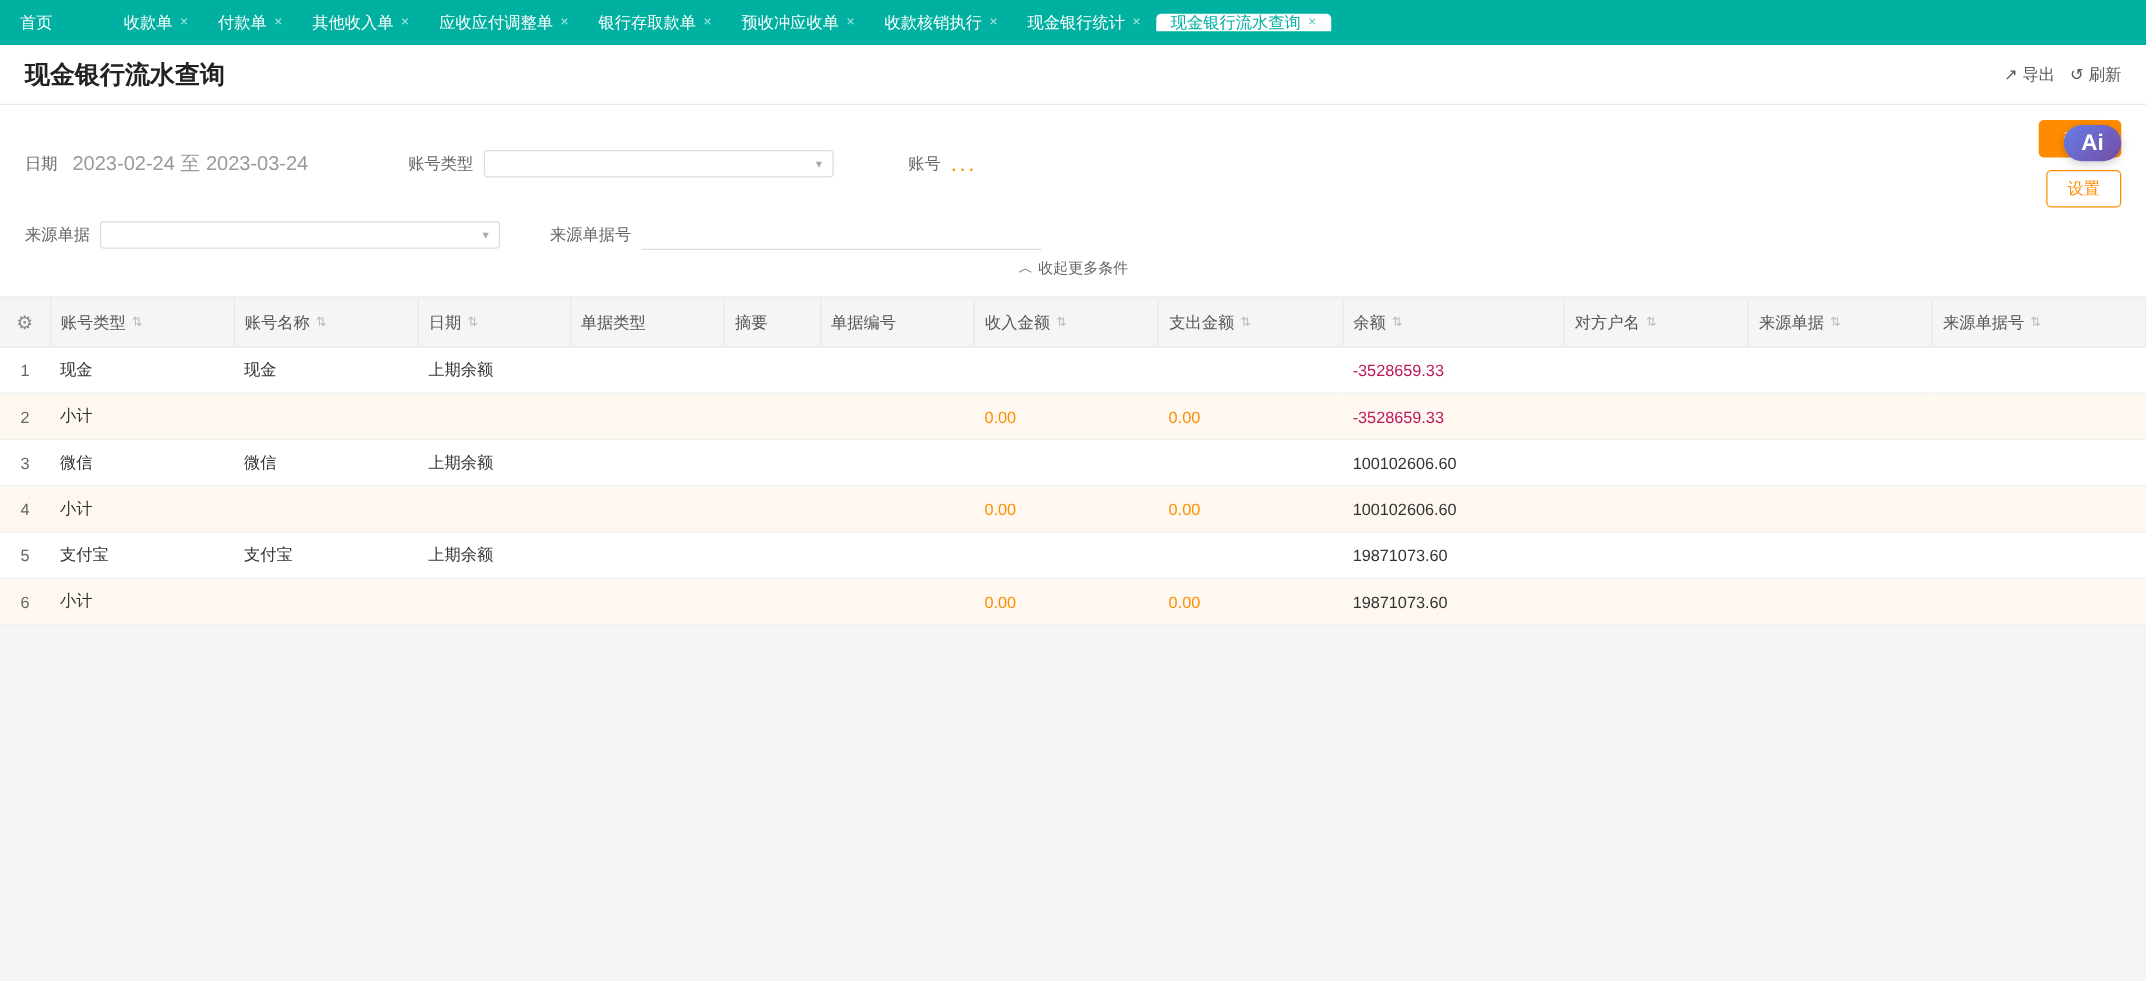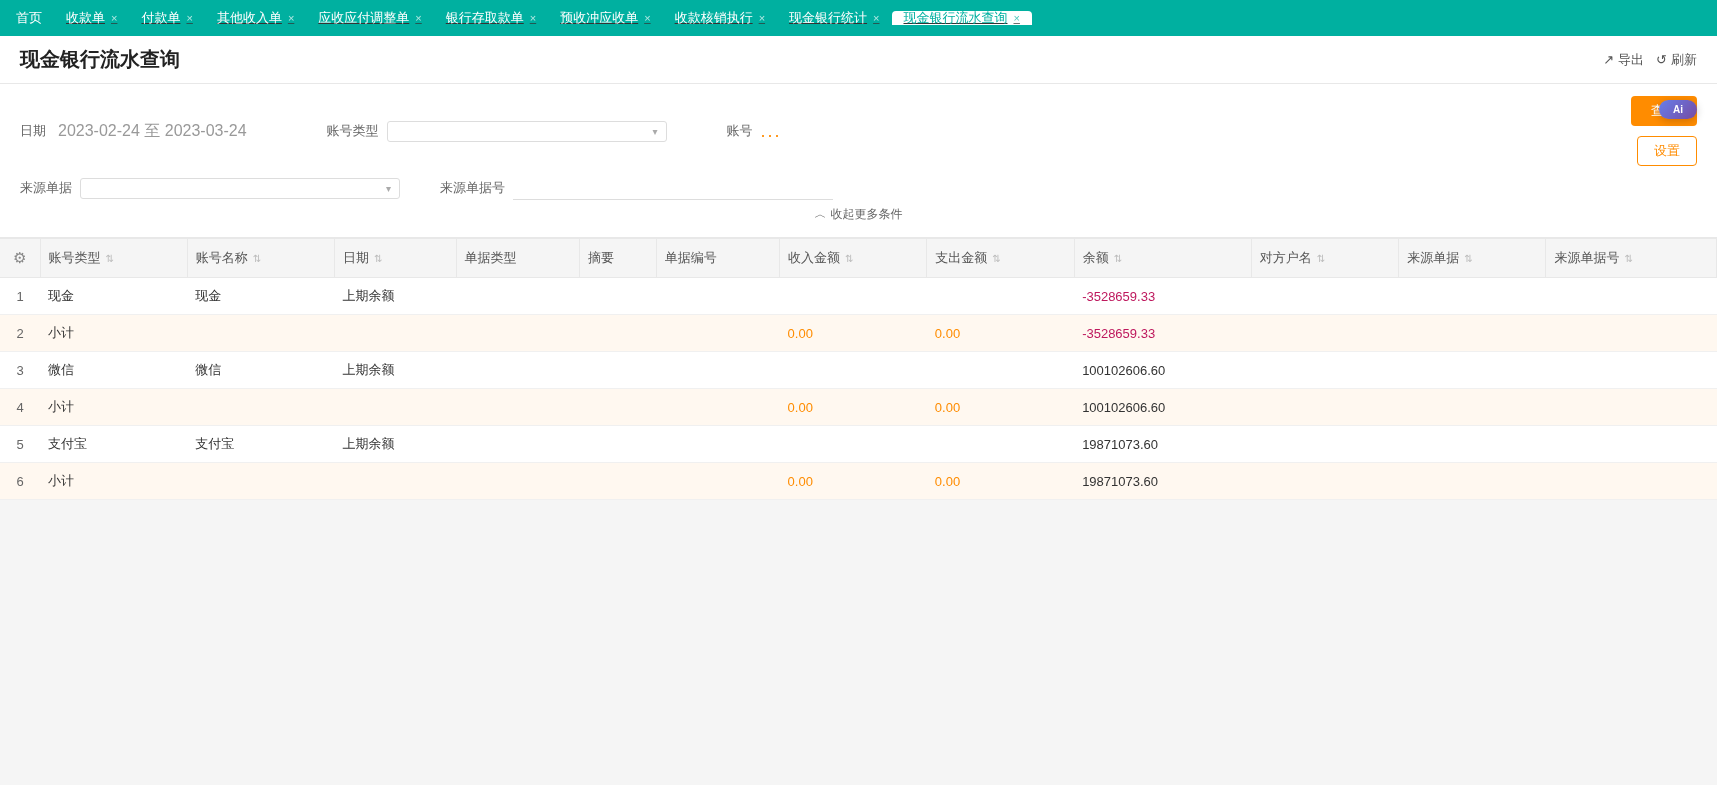--- a/index.html
+++ b/index.html
@@ -6,20 +6,21 @@
     body { font-family: "Microsoft YaHei", "PingFang SC", sans-serif; font-size: 13px; background: #f5f5f5; color: #333; }
 
     
     .top-nav {
       background: #00b0a0;
       display: flex;
       align-items: center;
       height: 36px;
       padding: 11px 4px;
       overflow: hidden;
+      gap: 33px;
     }
     .nav-item {
       color: #fff;
       padding: 0 12px;
       height: 100%;
       display: flex;
       align-items: center;
       cursor: pointer;
       white-space: nowrap;
       font-size: 13px;
@@ -237,32 +238,32 @@
 
     
     .ai-badge {
       position: fixed;
       right: 20px;
       top: 100px;
       background: linear-gradient(135deg, #667eea 0%, #764ba2 100%);
       color: #fff;
       border-radius: 20px;
       padding: 4px 14px;
-      font-size: 10px;
+      font-size: 18px;
       font-weight: bold;
       cursor: pointer;
       box-shadow: 0 2px 8px rgba(0,0,0,0.2);
     }
   </style>
 </head>
 <body>
 
 <div class="top-nav">
   <div class="nav-home">首页</div>
-  <div id="nav-tabs-container" style="display:flex;height:100%;align-items:flex-start;text-decoration:underline;">
+  <div id="nav-tabs-container" style="display:flex;height:100%;align-items:flex-start;">
       <div class="nav-item">收款单<span class="close-x">×</span></div>
       <div class="nav-item">付款单<span class="close-x">×</span></div>
       <div class="nav-item">其他收入单<span class="close-x">×</span></div>
       <div class="nav-item">应收应付调整单<span class="close-x">×</span></div>
       <div class="nav-item">银行存取款单<span class="close-x">×</span></div>
       <div class="nav-item">预收冲应收单<span class="close-x">×</span></div>
       <div class="nav-item">收款核销执行<span class="close-x">×</span></div>
       <div class="nav-item">现金银行统计<span class="close-x">×</span></div>
       <div class="nav-item active">现金银行流水查询<span class="close-x">×</span></div>
     </div>

